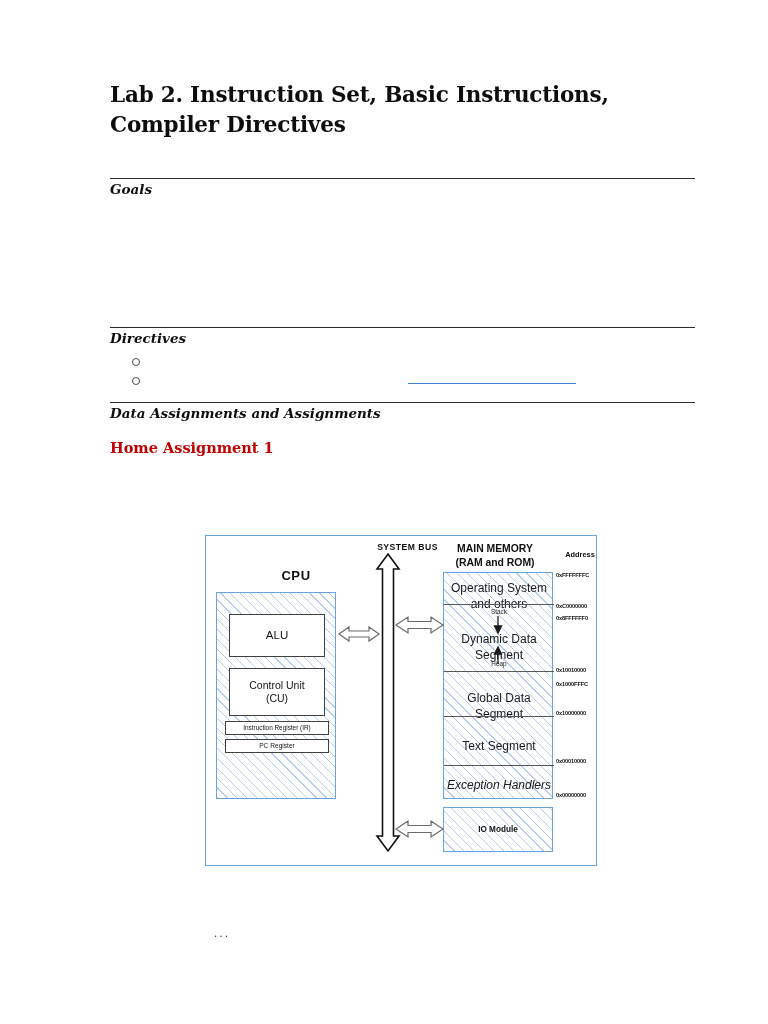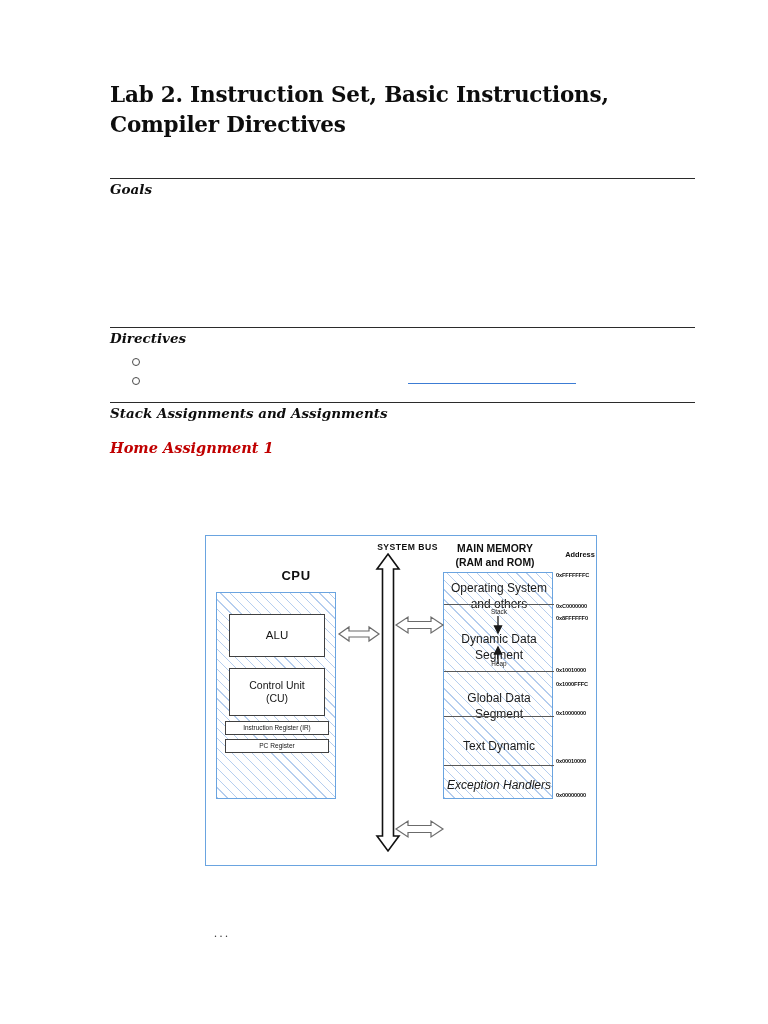--- a/index.html
+++ b/index.html
@@ -57,21 +57,20 @@
     color: #0d0d0d;
     white-space: nowrap;
   }
   .red-head {
     position: absolute;
     left: 110px;
     font-family: "DejaVu Serif", serif;
     font-weight: bold;
     font-size: 14.5px;
     white-space: nowrap;
-    font-style: italic;
   }
 
   
   .bullet-row {
     position: absolute;
     left: 132px;
     height: 18px;
     display: flex;
     align-items: center;
   }
@@ -284,21 +283,21 @@
     <span class="bullet-text"></span>
   </div>
   <div class="bullet-row" style="top:372px;">
     <span class="bullet-mark"></span>
     <span class="bullet-text"></span>
   </div>
 
   <div class="hyperlink-rule" style="left:408px; top:383px; width:168px;"></div>
 
   <div class="rule" style="top:402px;"></div>
-  <div class="section-head" style="top:405px;">Stack Assignments and Assignments</div>
+  <div class="section-head" style="top:405px;">Data Assignments and Assignments</div>
 
   <div class="red-head" style="top:439px; color:#C00000;">Home Assignment 1</div>
 
   <div class="diagram">
 
     <div class="cpu-title">CPU</div>
     <div class="cpu-box hatch">
       <div class="inner-box" style="left:12px; top:75px; width:96px; height:48px; font-size:10.5px; white-space:pre-line;">Control Unit
 (CU)</div>
       <div class="inner-box" style="left:12px; top:21px; width:96px; height:43px; font-size:11.5px;">ALU</div>
@@ -318,35 +317,36 @@
       <div class="mem-div" style="top:31px;"></div>
 
       <div class="mem-sub" style="top:35px;">Stack</div>
       <div class="mem-label" style="top:59px;">Dynamic Data Segment</div>
       <div class="mem-sub" style="top:87px;">Heap</div>
       <div class="mem-div" style="top:98px;"></div>
 
       <div class="mem-label" style="top:118px;">Global Data Segment</div>
       <div class="mem-div" style="top:143px;"></div>
 
-      <div class="mem-label" style="top:166px;">Text Dynamic</div>
+      <div class="mem-label" style="top:166px;">Text Segment</div>
       <div class="mem-div" style="top:192px;"></div>
 
       <div class="mem-label" style="top:205px;font-style:italic;">Exception Handlers</div>
     </div>
 
     <div class="addr" style="top:36px;">0xFFFFFFFC</div>
     <div class="addr" style="top:67px;">0xC0000000</div>
     <div class="addr" style="top:79px;">0x8FFFFFF0</div>
     <div class="addr" style="top:131px;">0x10010000</div>
     <div class="addr" style="top:145px;">0x1000FFFC</div>
     <div class="addr" style="top:174px;">0x10000000</div>
     <div class="addr" style="top:222px;">0x00010000</div>
     <div class="addr" style="top:256px;">0x00000000</div>
 
+    <div class="io-box hatch">IO Module</div>
 
     <svg class="overlay" viewBox="0 0 392 331">
 
       <g fill="#ffffff" stroke="#111111" stroke-width="1.6" stroke-linejoin="miter">
         <path d="M 182 18
                  L 193 33
                  L 187.5 33
                  L 187.5 300
                  L 193 300
                  L 182 315

